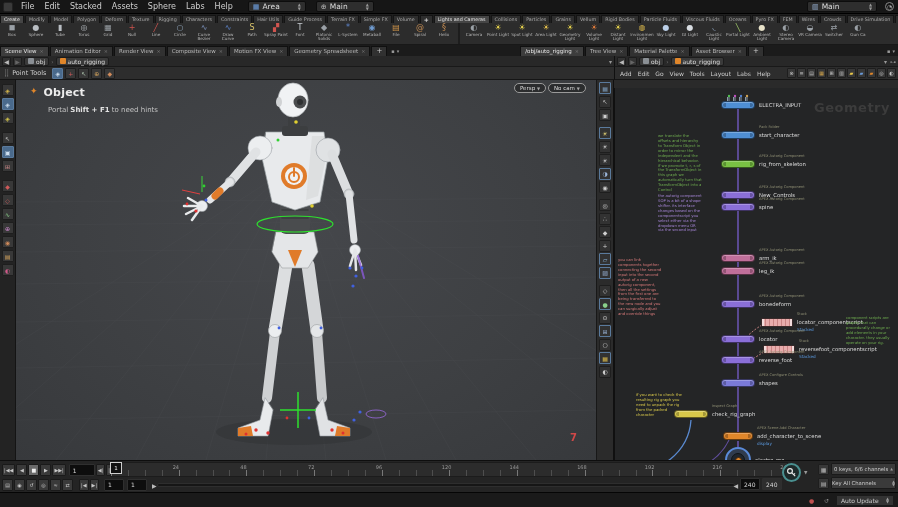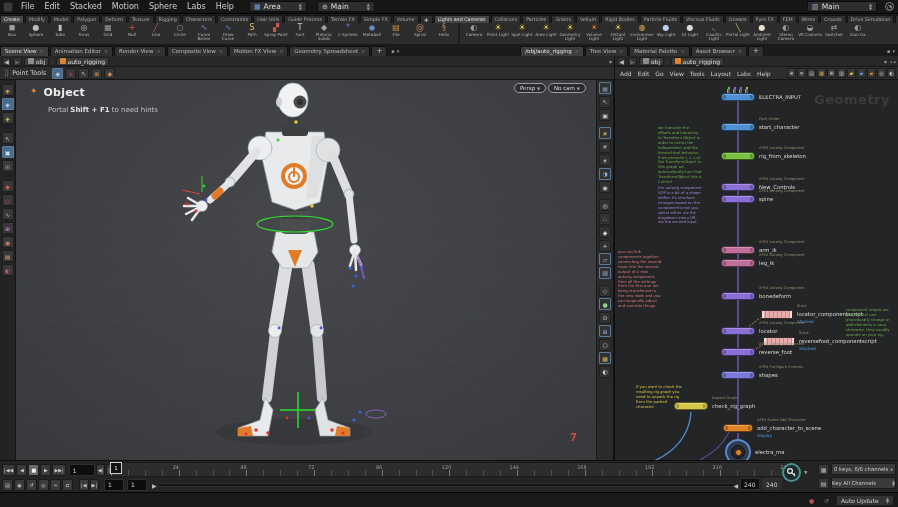--- a/index.html
+++ b/index.html
@@ -101,21 +101,21 @@
   #selsets{position:absolute;left:489px;top:175px;width:94px;height:182px;
            background:rgba(42,46,49,.88);border:1px solid #1d2022;border-radius:2px;}
   #selsets-title{font-size:6.5px;font-weight:bold;color:#e2e2e2;padding:3px 4px 2px 4px;display:flex;}
   #selsets-title .pin{margin-left:auto;color:#9a9a9a;font-size:5px;}
   .ss-row{display:flex;align-items:center;gap:3px;padding:1.5px 4px;font-size:6px;color:#d8d8d8;}
   .ss-eye{width:6px;height:6px;border-radius:50%;background:#1c1c1c;border:1px solid #555;flex:none;}
   .ss-ic{color:#d8c84a;font-size:5px;flex:none;}
   .ss-count{margin-left:auto;color:#8f8f8f;font-size:5px;}
 
   
-  #network{position:absolute;left:614px;top:0;width:284px;height:380px;background:#242526;overflow:hidden;
+  #network{position:absolute;left:614px;top:8px;width:284px;height:380px;background:#242526;overflow:hidden;
            background-image:radial-gradient(#2a2b2c 0.6px, transparent 0.6px);background-size:14px 14px;border-left:1px solid #101010;}
   #net-watermark{position:absolute;right:8px;top:12px;font-size:13px;font-weight:bold;color:#3c3c3c;letter-spacing:.5px;}
   #wires{position:absolute;left:0;top:0;}
   .node{position:absolute;}
   .nbody{position:relative;height:8px;border-radius:4px;border:1px solid rgba(0,0,0,.55);
          box-shadow:inset 0 1px 0 rgba(255,255,255,.25);}
   .nbody::before,.nbody::after{content:"";position:absolute;top:1px;bottom:1px;width:3px;background:rgba(0,0,0,.25);}
   .nbody::before{left:1px;border-radius:3px 0 0 3px;}
   .nbody::after{right:1px;border-radius:0 3px 3px 0;}
   .nname{position:absolute;font-size:5.3px;color:#dcdcdc;white-space:nowrap;}
@@ -174,21 +174,21 @@
 <body>
 
 <div id="app">
 
   <div id="menubar">
     <span class="appicon"></span>
     <div id="menu-items">
         <span>File</span>
         <span>Edit</span>
         <span>Stacked</span>
-        <span>Motion</span>
+        <span>Assets</span>
         <span>Sphere</span>
         <span>Labs</span>
         <span>Help</span>
       </div>
     <div class="selector" style="min-width:58px;">
       <span class="sel-ic" style="color:#6a9ad8;">▦</span>
       <span>Area</span>
       <span class="ud"></span>
     </div>
     <div class="selector" style="min-width:58px;">

